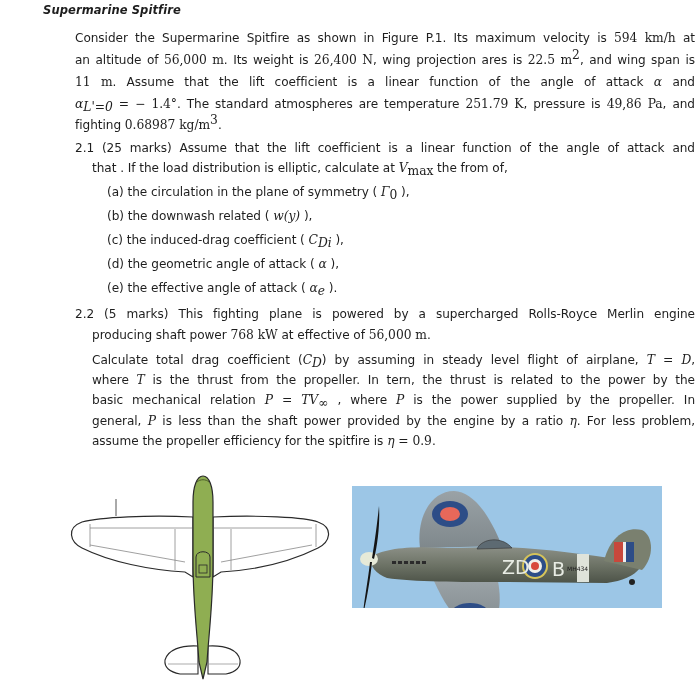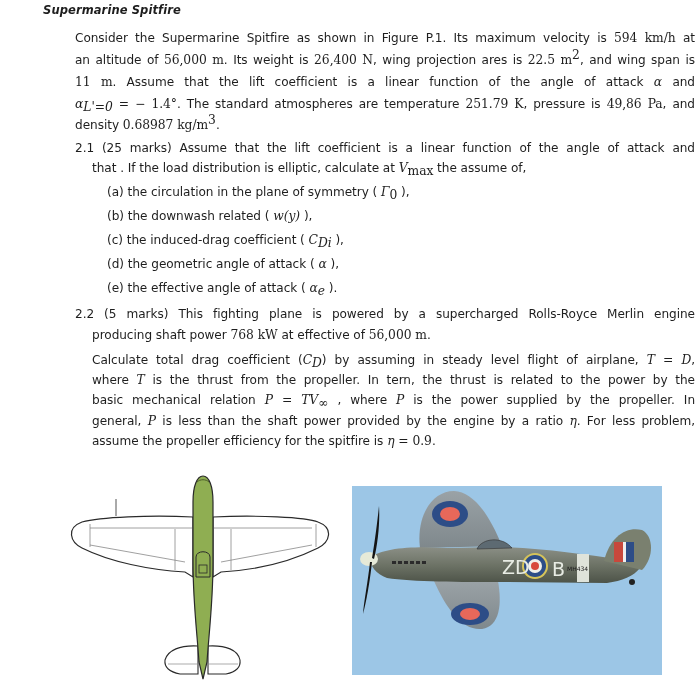--- a/index.html
+++ b/index.html
@@ -6,40 +6,40 @@
     body { width: 700px; height: 700px; position: relative; overflow: hidden; color: #1e1e1e; font-family: "DejaVu Sans", sans-serif; }
     .page { position: absolute; left: 0; top: 2px; width: 700px; height: 700px; }
     .title { position: absolute; left: 43px; top: 1px; font-family: "DejaVu Sans", sans-serif; font-weight: bold; font-style: italic; font-size: 11.5px; letter-spacing: 0.1px; }
     .para { position: absolute; left: 43px; width: 620px; font-size: 12.1px; letter-spacing: -0.05px; }
     .line { position: absolute; white-space: nowrap; line-height: 16px; margin-left: 32px; }
     .just { text-align: justify; text-align-last: justify; white-space: normal; }
     .m { font-family: "DejaVu Serif", serif; font-size: 12.3px; }
     .mi { font-family: "DejaVu Serif", serif; font-style: italic; font-size: 12.3px; }
     sub, sup { font-size: 8px; line-height: 0; }
     .fig-left { position: absolute; left: 60px; top: 462px; width: 290px; height: 230px; }
-    .fig-right { position: absolute; left: 352px; top: 484px; width: 310px; height: 189px; background: #9cc6e6; overflow: hidden; text-align: center; }
+    .fig-right { position: absolute; left: 352px; top: 484px; width: 310px; height: 122px; background: #9cc6e6; overflow: hidden; text-align: center; }
   </style>
 </head>
 <body>
 
 <div class="page">
 
   <div class="title">Supermarine Spitfire</div>
 
   <div class="para" style="top:0">
     <div class="line just" style="top:28px;width:620px"><span>Consider the Supermarine Spitfire as shown in Figure P.1. Its maximum velocity is </span><span class="m">594 km/h</span><span> at</span></div>
     <div class="line just" style="top:50px;width:620px"><span>an altitude of </span><span class="m">56,000 m</span><span>. Its weight is </span><span class="m">26,400 N</span><span>, wing projection ares is </span><span class="m">22.5 m</span><sup class="m">2</sup><span>, and wing span is</span></div>
     <div class="line just" style="top:72px;width:620px"><span class="m">11 m</span><span>. Assume that the lift coefficient is a linear function of the angle of attack </span><span class="mi">α</span><span> and</span></div>
     <div class="line just" style="top:94px;width:620px"><span class="mi">α</span><sub class="mi">L'=0</sub><span class="m"> = − 1.4°</span><span>. The standard atmospheres are temperature </span><span class="m">251.79 K</span><span>, pressure is </span><span class="m">49,86 Pa</span><span>, and</span></div>
-    <div class="line" style="top:115px"><span>density </span><span class="m">0.68987 kg/m</span><sup class="m">3</sup><span>.</span></div>
+    <div class="line" style="top:115px"><span>fighting </span><span class="m">0.68987 kg/m</span><sup class="m">3</sup><span>.</span></div>
   </div>
 
   <div class="para" style="top:0">
     <div class="line just" style="top:138px;width:620px">2.1 (25 marks) Assume that the lift coefficient is a linear function of the angle of attack and</div>
-    <div class="line" style="top:158px;left:17px"><span>that . If the load distribution is elliptic, calculate at </span><span class="mi">V</span><sub class="m">max</sub><span> the assume of,</span></div>
+    <div class="line" style="top:158px;left:17px"><span>that . If the load distribution is elliptic, calculate at </span><span class="mi">V</span><sub class="m">max</sub><span> the from of,</span></div>
     <div class="line" style="top:182px;left:32px"><span>(a) the circulation in the plane of symmetry ( </span><span class="mi">Γ</span><sub class="m">0</sub><span> ),</span></div>
     <div class="line" style="top:206px;left:32px"><span>(b) the downwash related ( </span><span class="mi">w(y)</span><span> ),</span></div>
     <div class="line" style="top:230px;left:32px"><span>(c) the induced-drag coefficient ( </span><span class="mi">C</span><sub class="mi">Di</sub><span> ),</span></div>
     <div class="line" style="top:254px;left:32px"><span>(d) the geometric angle of attack ( </span><span class="mi">α</span><span> ),</span></div>
     <div class="line" style="top:278px;left:32px"><span>(e) the effective angle of attack ( </span><span class="mi">α</span><sub class="mi">e</sub><span> ).</span></div>
   </div>
 
   <div class="para" style="top:0">
     <div class="line just" style="top:304px;width:620px">2.2 (5 marks) This fighting plane is powered by a supercharged Rolls-Royce Merlin engine</div>
     <div class="line" style="top:325px;left:17px"><span>producing shaft power </span><span class="m">768 kW</span><span> at effective of </span><span class="m">56,000 m</span><span>.</span></div>

